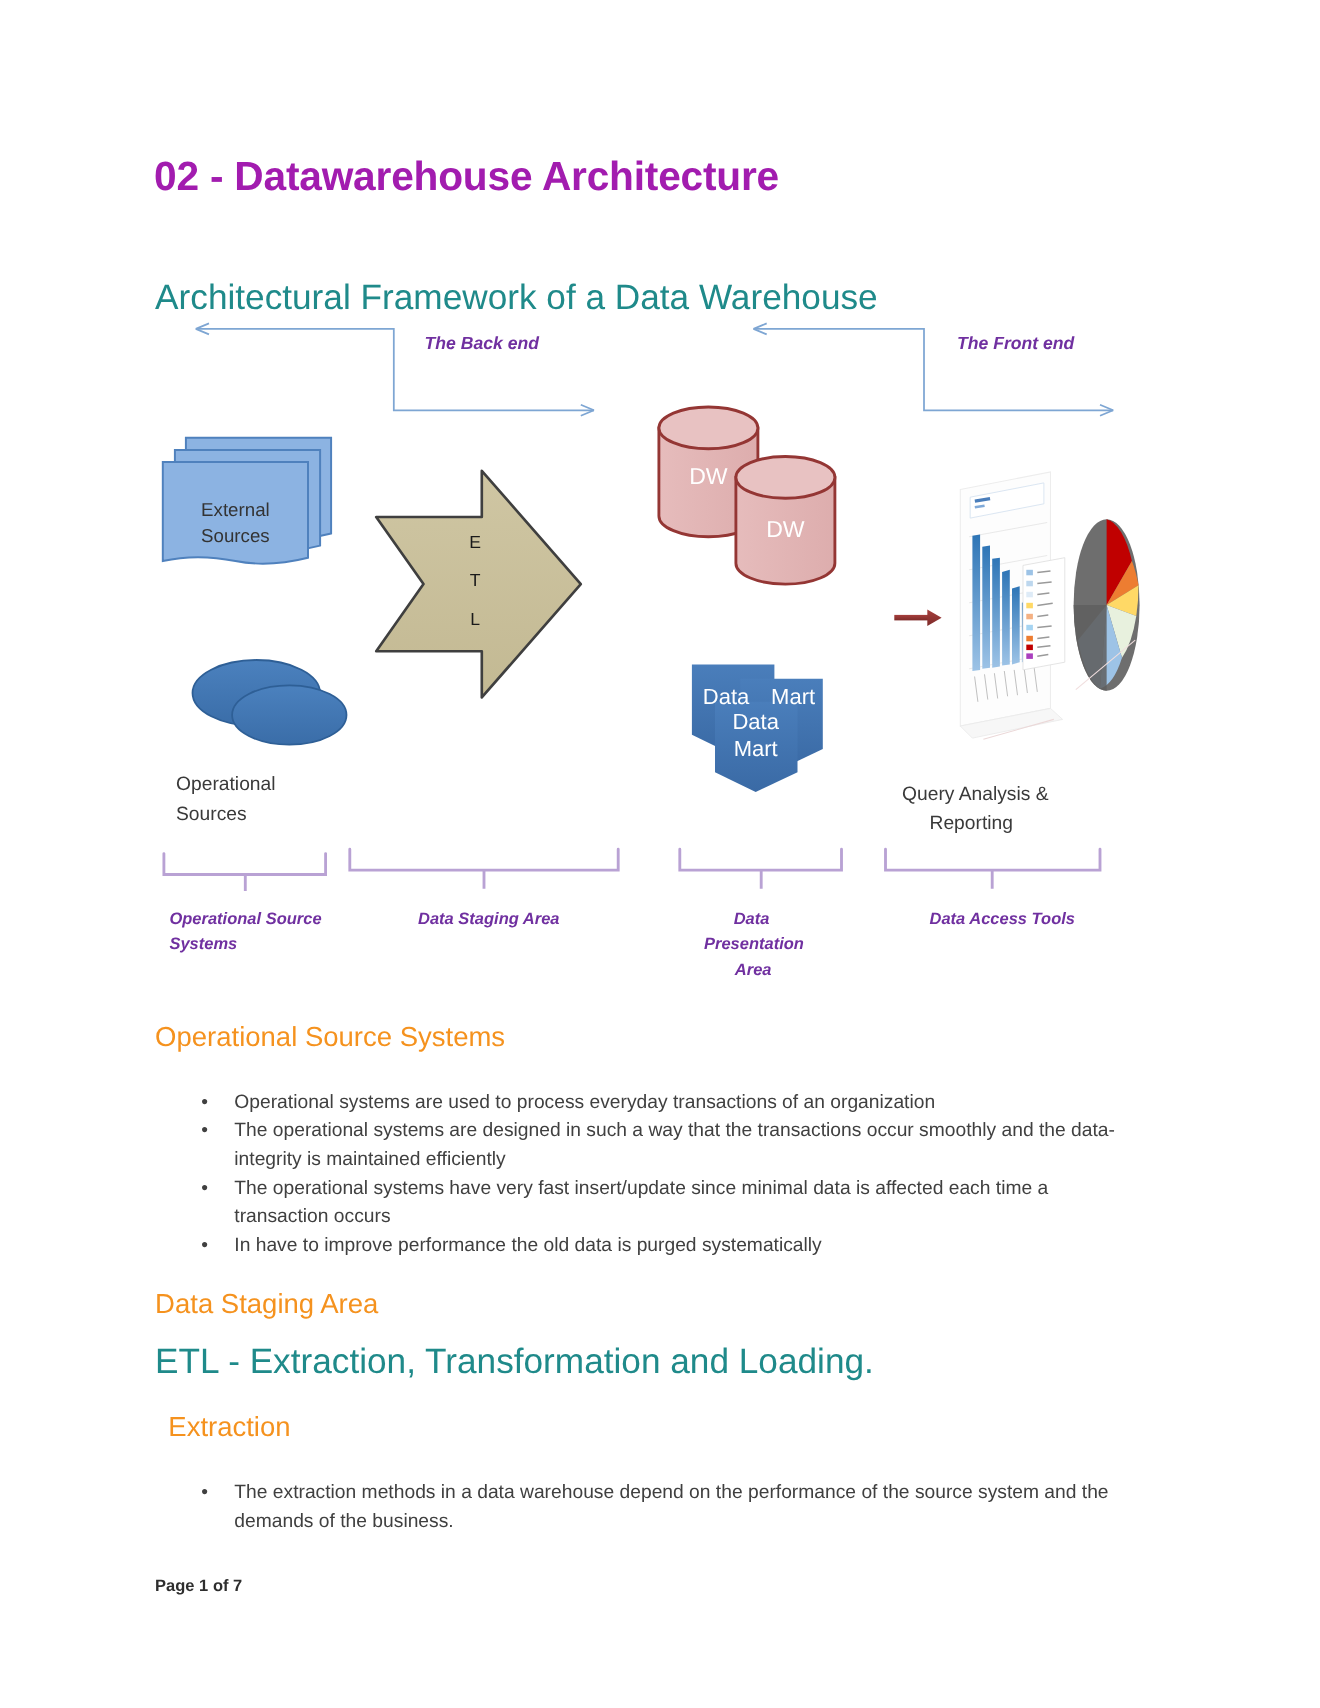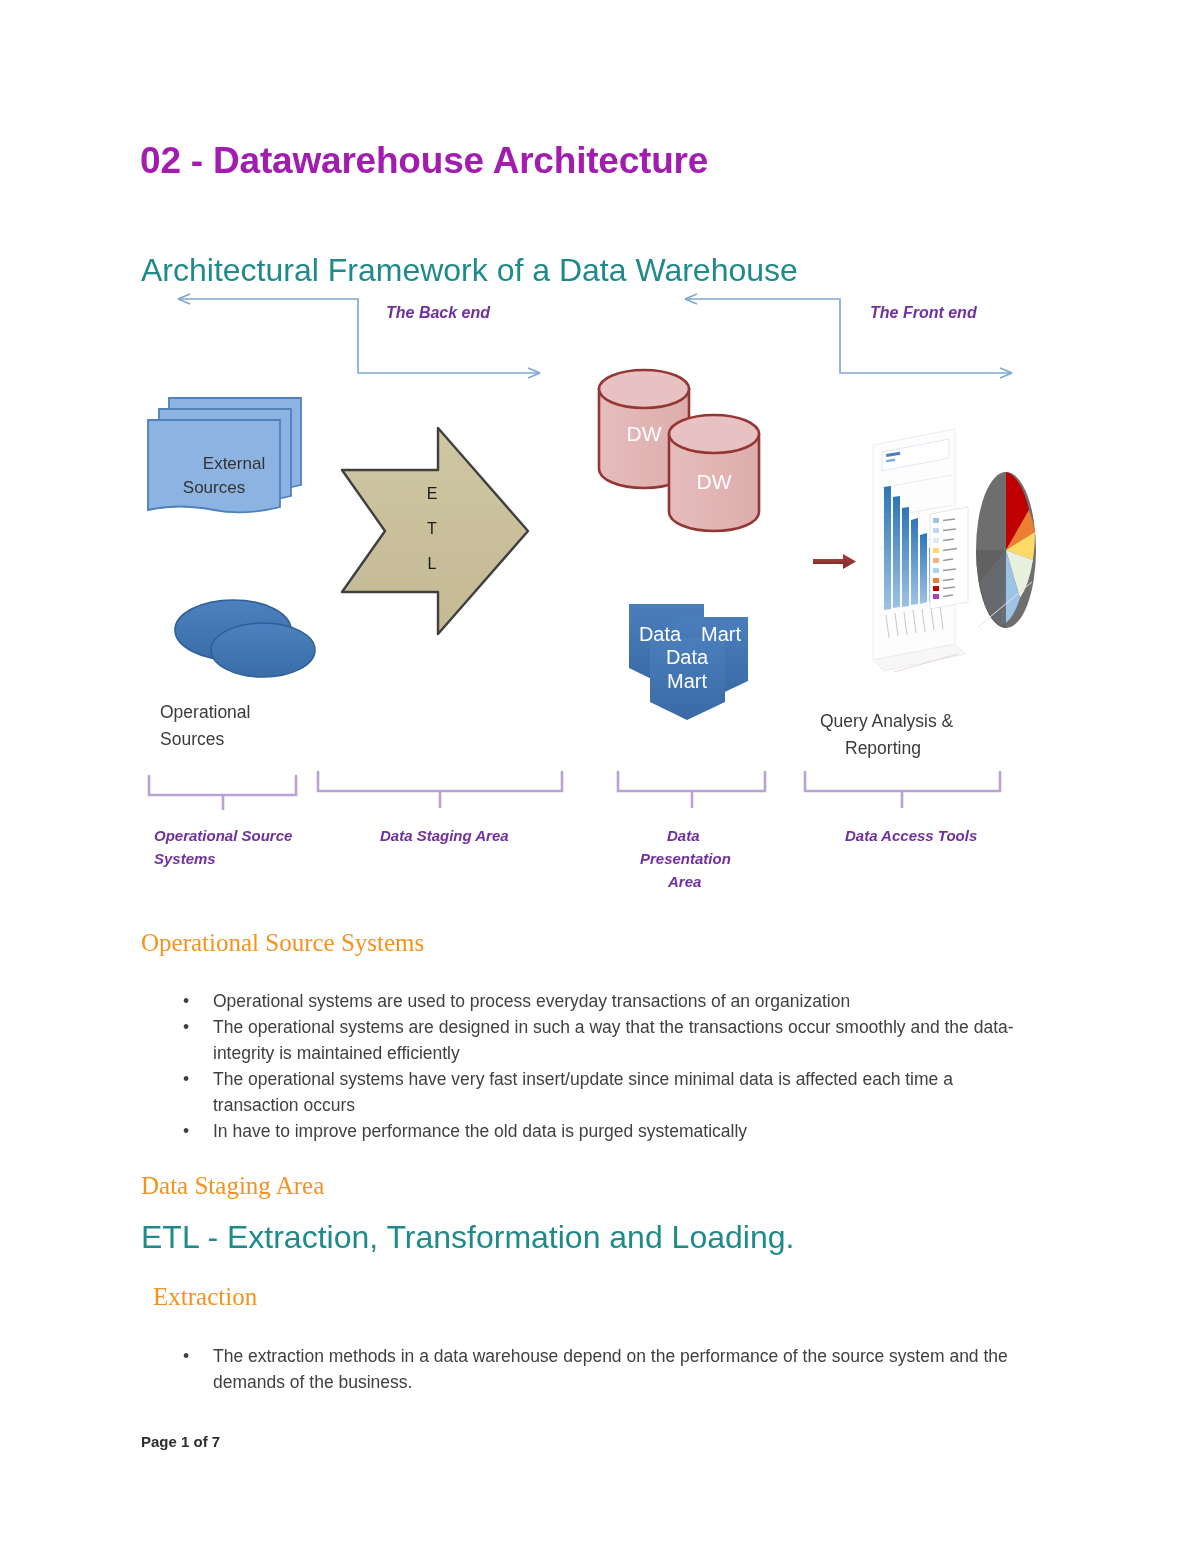--- a/index.html
+++ b/index.html
@@ -45,21 +45,20 @@
     font-weight: normal;
     white-space: nowrap;
   }
   .h-orange {
     position: absolute;
     left: 141px;
     font-size: 25px;
     color: #F5921E;
     font-weight: normal;
     white-space: nowrap;
-    font-family: Liberation Serif, serif;
   }
 
   
   .bullets {
     position: absolute;
     left: 141px;
     width: 900px;
   }
   .bullet-row {
     position: relative;
@@ -299,21 +298,21 @@
         <path d="M 478 490 L 478 509 L 552 509 L 552 526 L 552 509 L 625 509 L 625 490"></path>
       </g>
       <g stroke="#B9A2D4" stroke-width="2.6" fill="none" stroke-linecap="round">
         <path d="M 665 490 L 665 509 L 762 509 L 762 526 L 762 509 L 860 509 L 860 490"></path>
       </g>
     </svg>
 
     <div class="lbl-endlabel" style="left:246px; top:22px;">The Back end</div>
     <div class="lbl-endlabel" style="left:730px; top:22px;">The Front end</div>
 
-    <div class="shape-text" style="left:8px; top:172px; width:132px; font-size:17px; color:#333;padding-left:20px;">External</div>
+    <div class="shape-text" style="left:8px; top:172px; width:132px; font-size:17px; color:#333;">External</div>
     <div class="shape-text" style="left:8px; top:196px; width:132px; font-size:17px; color:#333;">Sources</div>
 
     <div class="shape-text" style="left:272px; top:203px; width:40px; font-size:16px; color:#1a1a1a;">E</div>
     <div class="shape-text" style="left:272px; top:238px; width:40px; font-size:16px; color:#1a1a1a;">T</div>
     <div class="shape-text" style="left:272px; top:273px; width:40px; font-size:16px; color:#1a1a1a;">L</div>
 
     <div class="shape-text" style="left:464px; top:140px; width:80px; font-size:21px; color:#fff;">DW</div>
     <div class="shape-text" style="left:534px; top:188px; width:80px; font-size:21px; color:#fff;">DW</div>
 
     <div class="shape-text" style="left:489px; top:341px; width:62px; font-size:20px; color:#fff;">Data</div>

